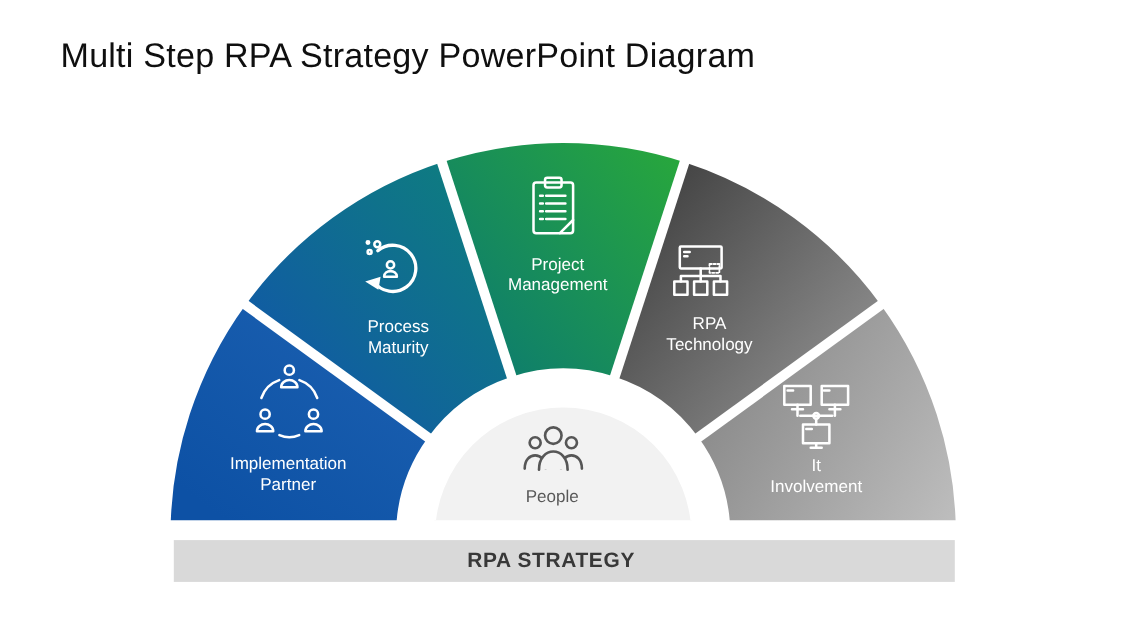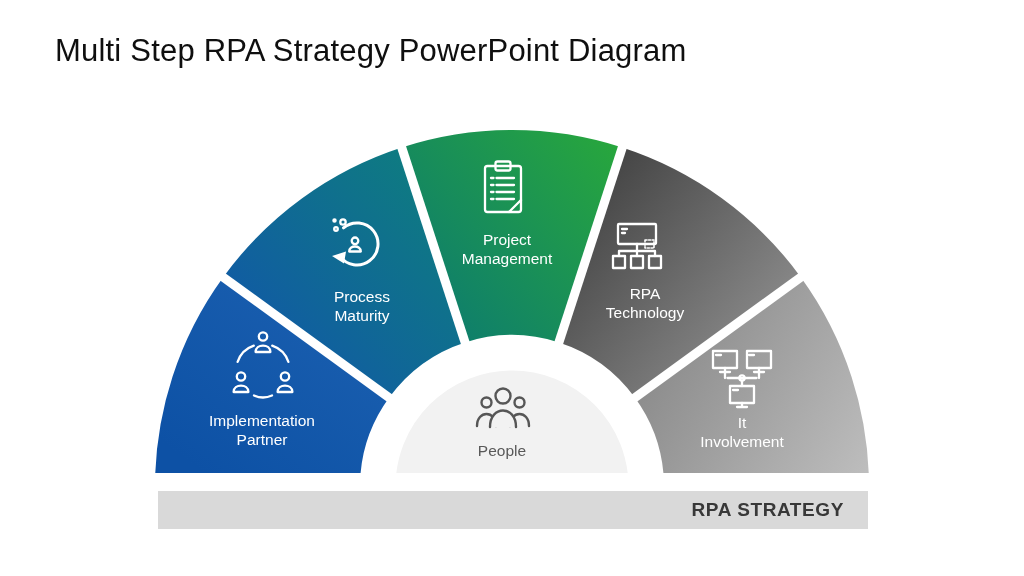--- a/index.html
+++ b/index.html
@@ -12,21 +12,21 @@
     color:#0f0f0f;letter-spacing:0.2px;font-weight:400;white-space:nowrap;
   }
   .fan-svg{position:absolute;left:0;top:0;}
   .seg-label{font-size:15.5px;fill:#ffffff;text-anchor:middle;}
   .center-label{font-size:15.5px;fill:#595959;text-anchor:middle;}
   .icon{fill:none;stroke:#ffffff;stroke-width:2.3;stroke-linecap:round;stroke-linejoin:round;}
   .icon-dark{fill:none;stroke:#565656;stroke-width:2.4;stroke-linecap:round;stroke-linejoin:round;}
   .gapline{stroke:#ffffff;stroke-width:9;stroke-linecap:butt;}
   .banner{
     position:absolute;left:158px;top:491px;width:710px;height:38px;
-    background:#d9d9d9;display:flex;align-items:center;justify-content:flex-end;
+    background:#d9d9d9;display:flex;align-items:center;justify-content:center;
     padding-right:24px;box-sizing:border-box;
   }
   .banner span{
     font-size:19px;font-weight:700;color:#383838;letter-spacing:0.6px;
   }
 </style>
 </head>
 <body>
 
 <div class="slide">

